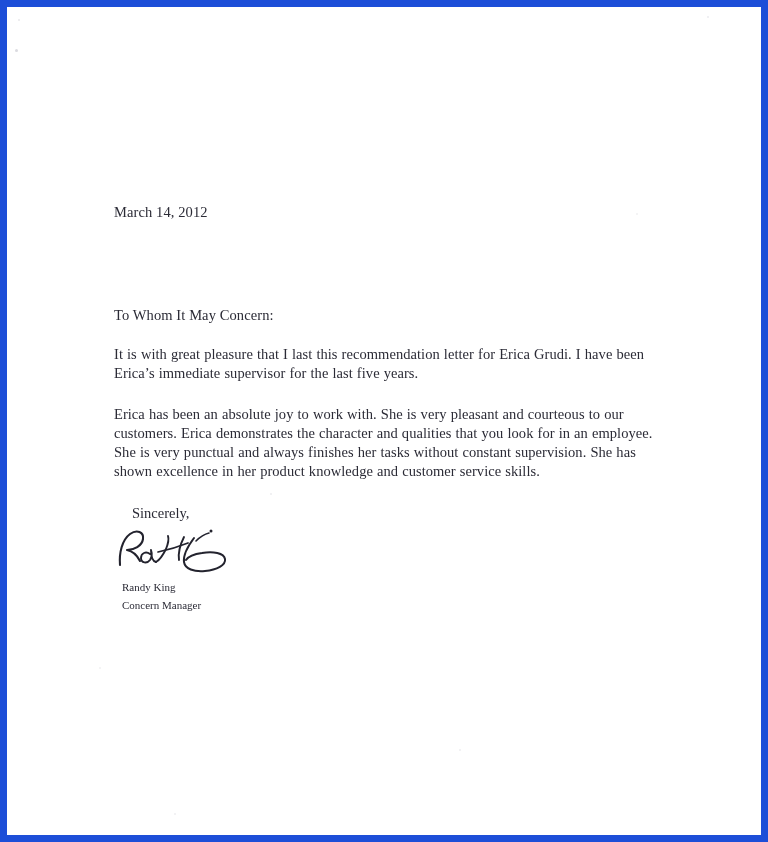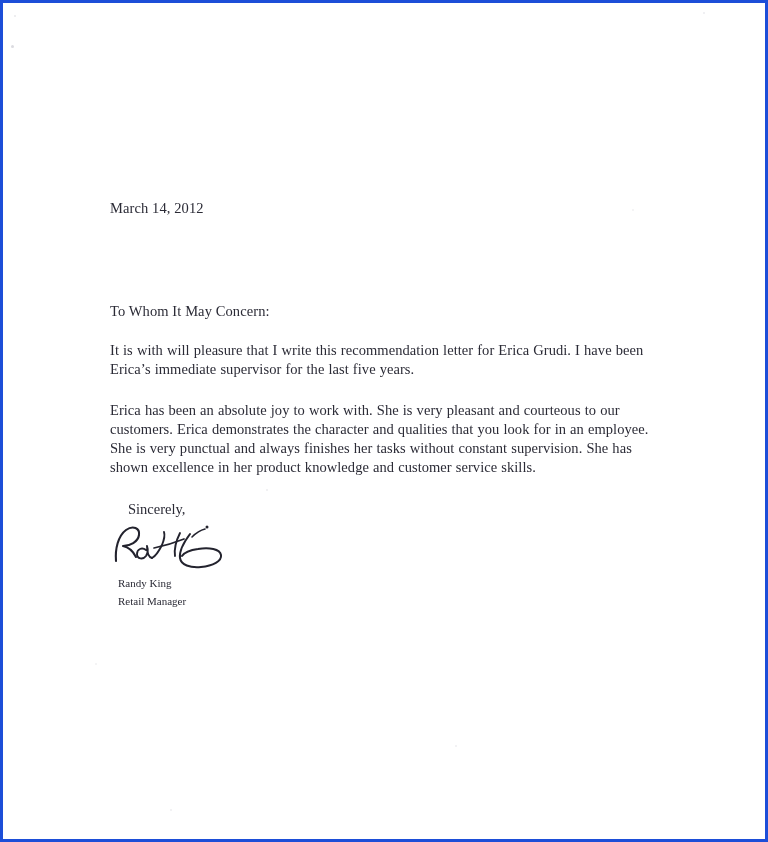--- a/index.html
+++ b/index.html
@@ -6,21 +6,21 @@
     margin: 0;
     padding: 0;
     background: #ffffff;
   }
   .page {
     position: relative;
     width: 768px;
     height: 842px;
     background: #ffffff;
     box-sizing: border-box;
-    border: 3px solid #1d4ed8;
+    border: 7px solid #1d4ed8;
     overflow: hidden;
     font-family: "Liberation Serif", "DejaVu Serif", serif;
     color: #2b2b36;
     padding-left: 36px;
   }
   
   .speckle {
     position: absolute;
     background: #bdbdc6;
     border-radius: 50%;
@@ -98,21 +98,21 @@
   <span class="speckle sp7"></span>
   <span class="speckle sp8"></span>
 
   <div class="letter">
 
     <div class="date">March 14, 2012</div>
 
     <div class="salutation">To Whom It May Concern:</div>
 
     <div class="body-block">
-      <p class="para">It is with will pleasure that I write this recommendation letter for Erica Grudi.  I have been Erica’s immediate supervisor for the last five years.</p>
+      <p class="para">It is with great pleasure that I last this recommendation letter for Erica Grudi.  I have been Erica’s immediate supervisor for the last five years.</p>
       <p class="para">Erica has been an absolute joy to work with.  She is very pleasant and courteous to our customers.  Erica demonstrates the character and qualities that you look for in an employee.  She is very punctual and always finishes her tasks without constant supervision.  She has shown excellence in her product knowledge and customer service skills.</p>
     </div>
 
     <div class="closing">Sincerely,</div>
 
     <div class="signature-wrap">
       <svg width="130" height="52" viewBox="0 0 130 52" fill="none" xmlns="http://www.w3.org/2000/svg" aria-hidden="true">
         <g stroke="#23232e" stroke-linecap="round" stroke-linejoin="round" fill="none">
 
           <path d="M10 40 C9 28 12 15 20 9 C27 4 34 7 33 14 C32 21 24 25 17 25 C22 26 27 30 30 36" stroke-width="2.1"></path>
@@ -129,17 +129,17 @@
 
           <path d="M86 16 C90 12 95 9 99 8" stroke-width="1.6"></path>
 
           <circle cx="101" cy="6" r="1.5" fill="#23232e" stroke="none"></circle>
         </g>
       </svg>
     </div>
 
     <div class="signer">
       <div>Randy King</div>
-      <div>Retail Manager</div>
+      <div>Concern Manager</div>
     </div>
 
   </div>
 </div>
 
 </body></html>

